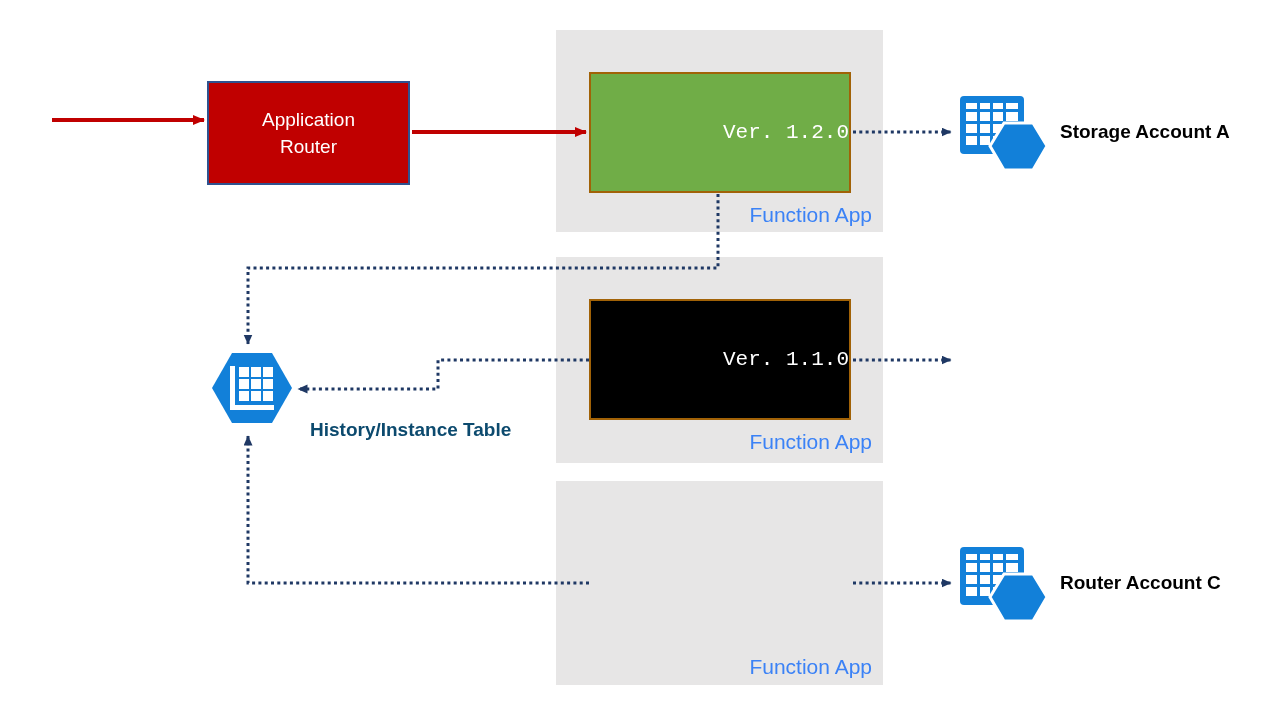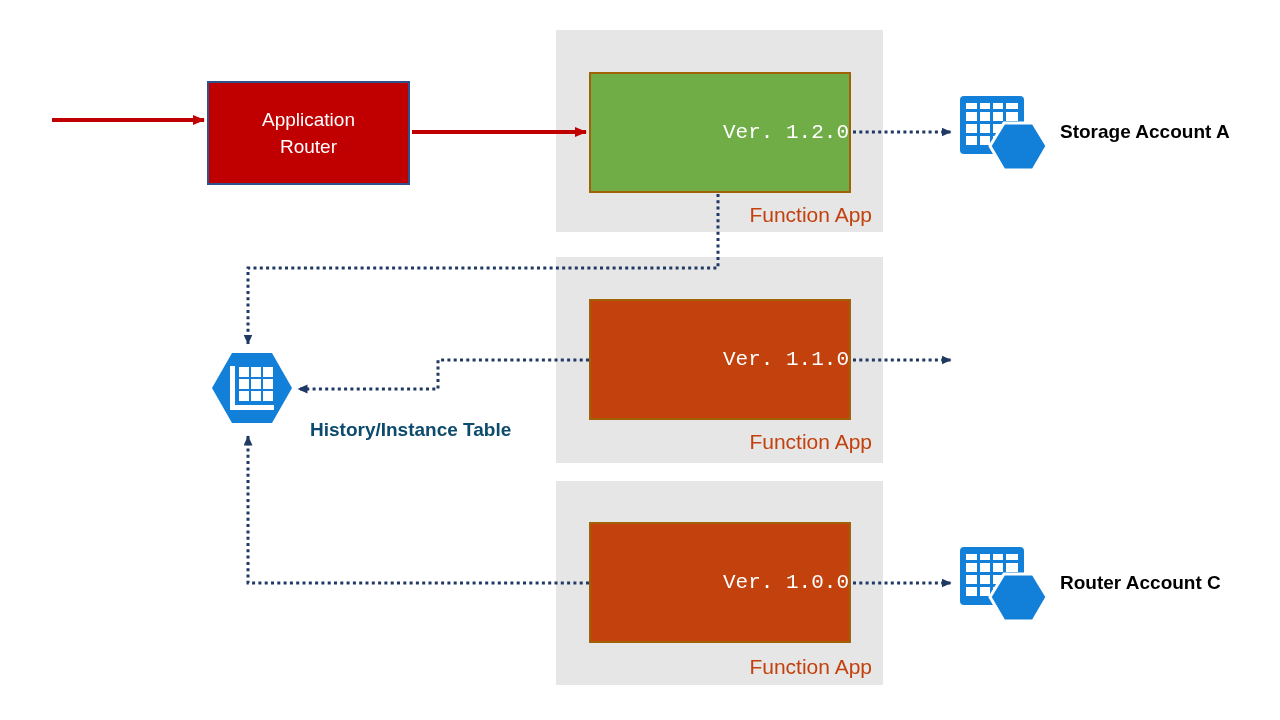--- a/index.html
+++ b/index.html
@@ -14,33 +14,33 @@
   .fa-c3{top:481px;height:204px;}
 
   
   svg.connectors{position:absolute;left:0;top:0;z-index:2;}
 
   
   .ver-box{position:absolute;left:589px;width:262px;height:121px;border:2px solid #a16207;
            display:flex;align-items:center;justify-content:flex-end;color:#ffffff;
            font-size:21px;z-index:3;font-family:Liberation Mono, monospace;}
   .box-green{background:#70AD47;}
-  .box-blue{background:#c2410c;}
+  .box-blue{background:#000000;}
   .ver-1{top:72px;}
   .ver-2{top:299px;}
   .ver-3{top:522px;}
 
   
   .router-box{position:absolute;left:207px;top:81px;width:203px;height:104px;
               background:#C00000;border:2px solid #2F528F;display:flex;align-items:center;
               justify-content:center;text-align:center;color:#ffffff;font-size:19px;
               line-height:27px;z-index:3;padding:2px 24px;}
 
   
-  .fa-label{position:absolute;right:408px;font-size:21px;color:#c2410c;z-index:3;line-height:24px;}
+  .fa-label{position:absolute;right:408px;font-size:21px;color:#3b82f6;z-index:3;line-height:24px;}
   .fa-l1{top:203px;}
   .fa-l2{top:430px;}
   .fa-l3{top:655px;}
 
   
   .storage-group{position:absolute;left:958px;width:310px;height:80px;z-index:3;}
   .sg-a{top:96px;}
   .sg-b{top:324px;}
   .sg-c{top:547px;}
   .storage-icon{position:absolute;left:0;top:0;}
@@ -86,23 +86,20 @@
   <div class="router-box">
     <span>Application Router</span>
   </div>
 
   <div class="ver-box box-green ver-1">
     <span>Ver. 1.2.0</span>
   </div>
   <div class="ver-box box-blue ver-2">
     <span>Ver. 1.1.0</span>
   </div>
-  <div class="ver-box box-blue ver-3">
-    <span>Ver. 1.0.0</span>
-  </div>
 
   <div class="fa-label fa-l1">Function App</div>
   <div class="fa-label fa-l2">Function App</div>
   <div class="fa-label fa-l3">Function App</div>
 
   <svg class="history-icon" width="80" height="70" viewBox="0 0 80 70">
     <polygon points="0,35 20,0 60,0 80,35 60,70 20,70" fill="#1280D9"></polygon>
     <rect x="18" y="13" width="5" height="44" fill="#ffffff"></rect>
     <rect x="18" y="52" width="44" height="5" fill="#ffffff"></rect>
     <rect x="27" y="14" width="10" height="10" fill="#ffffff"></rect>

